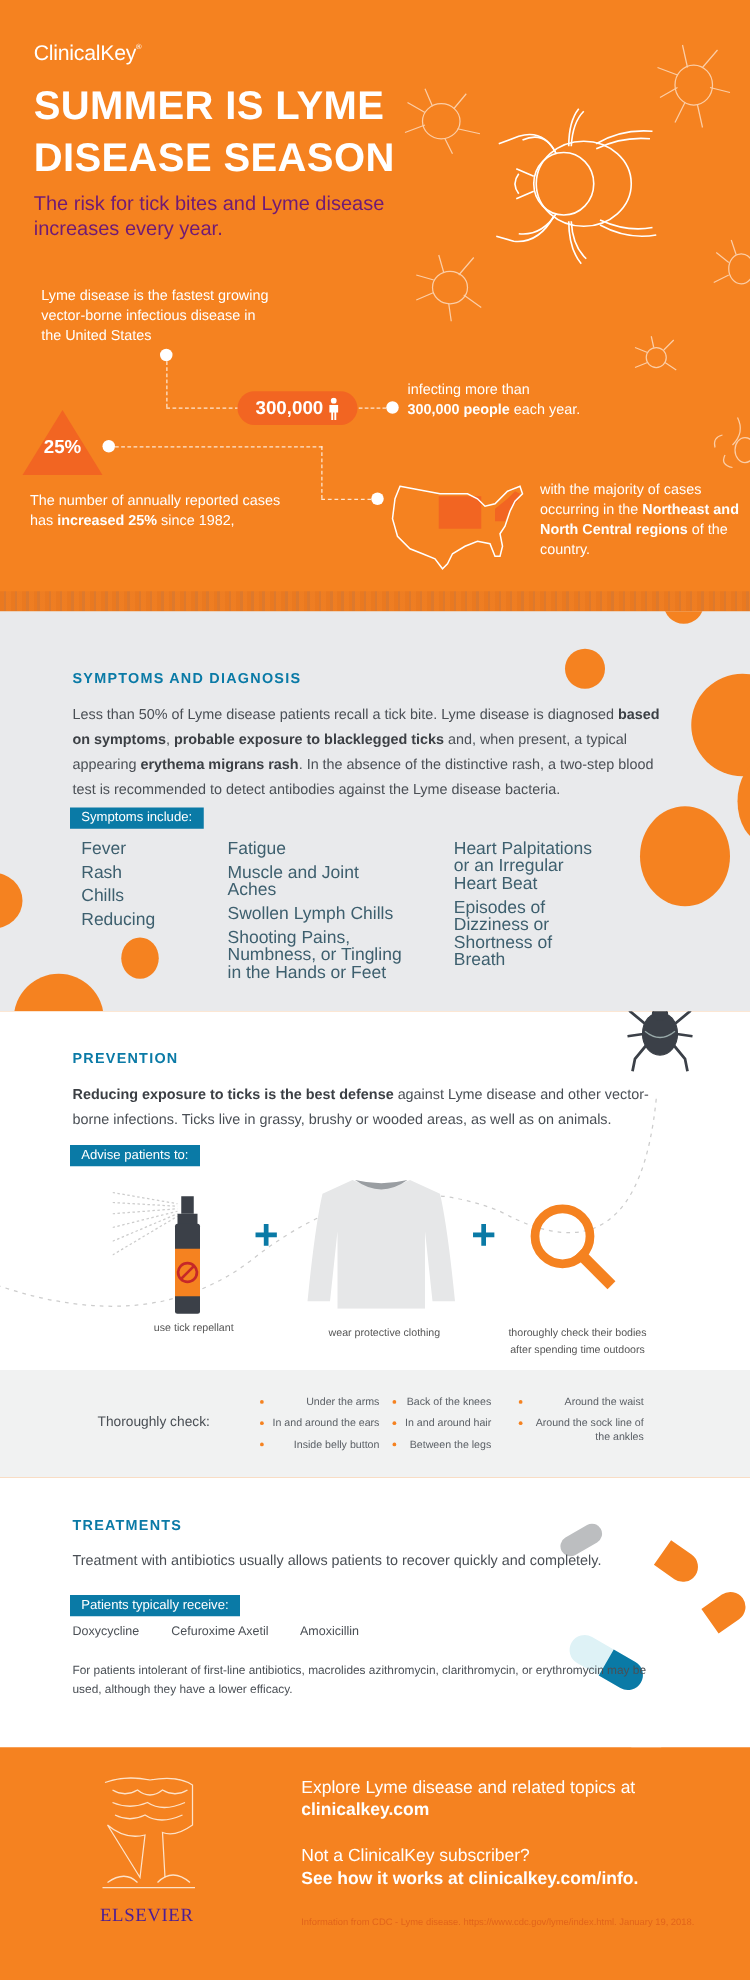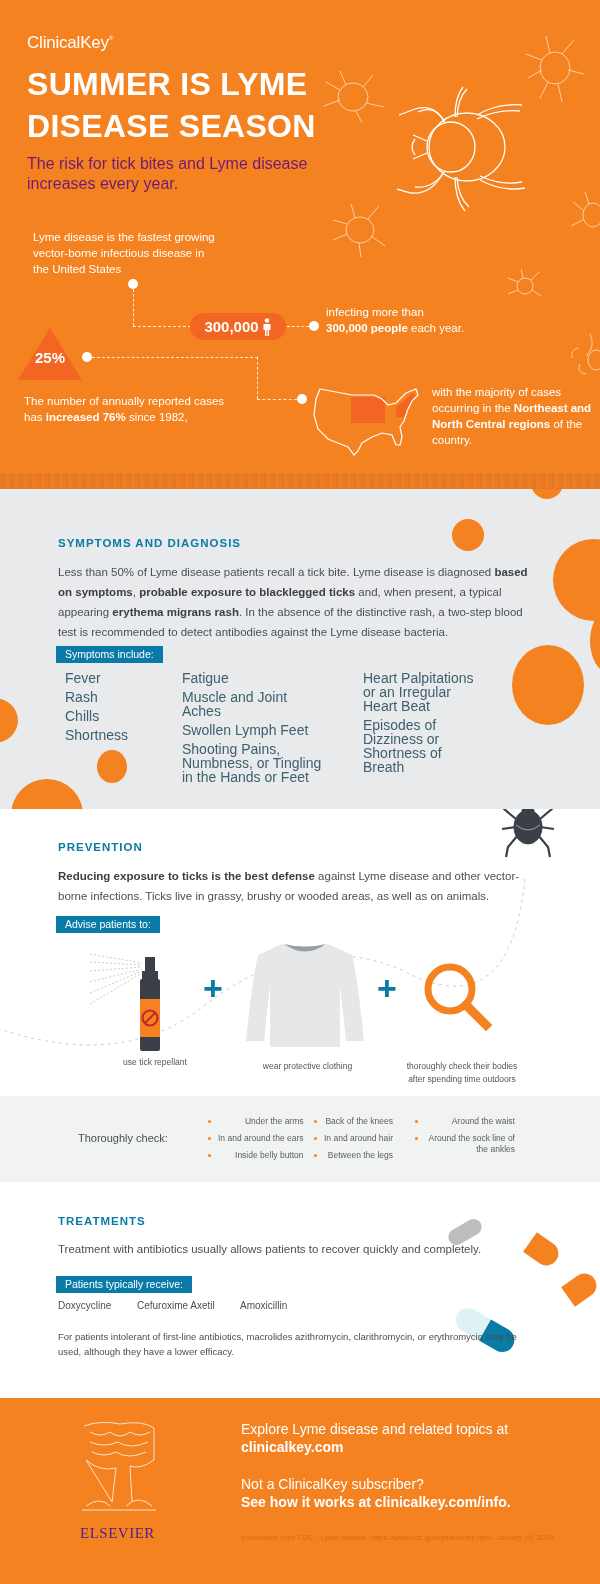--- a/index.html
+++ b/index.html
@@ -128,21 +128,21 @@
   </div>
 
   <div class="tri"></div>
   <div class="tri-label">25%</div>
   <div class="dot" style="left:82px;top:352px"></div>
   <div class="dash-h" style="left:92px;top:357px;width:166px"></div>
   <div class="dash-v" style="left:257px;top:357px;height:42px"></div>
   <div class="dash-h" style="left:257px;top:399px;width:40px"></div>
   <div class="dot" style="left:297px;top:394px"></div>
   <div class="fact-text abs" style="left:24px;top:393px;width:220px">
-    <span>The number of annually reported cases has</span> <b>increased 76%</b> <span>since 1982,</span>
+    <span>The number of annually reported cases has</span> <b>increased 25%</b> <span>since 1982,</span>
   </div>
 
   <svg class="abs" style="left:312px;top:385px" width="110" height="80" viewBox="0 0 110 80">
     <rect x="39" y="12" width="34" height="26" fill="#f26522"></rect>
     <path d="M84 22 l10 -8 l6 -6 l4 2 l-2 6 l-6 6 l-4 10 l-8 0 z" fill="#f26522"></path>
     <path d="M8 4 L40 10 L62 10 L70 14 L76 20 L84 18 L94 8 L104 4 L106 10 L100 16 L96 24 L92 36 L88 42 L90 52 L88 60 L84 60 L80 50 L70 48 L60 52 L50 58 L46 66 L42 70 L36 62 L26 58 L16 54 L6 44 L2 30 L4 14 Z" fill="none" stroke="#fff" stroke-width="1.2"></path>
   </svg>
   <div class="fact-text abs" style="left:432px;top:384px;width:160px">
     <span>with the majority of cases occurring in the</span> <b>Northeast and North Central regions</b> <span>of the country.</span>
   </div>
@@ -161,26 +161,26 @@
 
   <div class="sec-title" style="left:58px;top:48px">SYMPTOMS AND DIAGNOSIS</div>
   <div class="body-text" style="left:58px;top:73px;width:475px">
     <span>Less than 50% of Lyme disease patients recall a tick bite. Lyme disease is diagnosed </span><b>based on symptoms</b><span>, </span><b>probable exposure to blacklegged ticks</b><span> and, when present, a typical appearing </span><b>erythema migrans rash</b><span>. In the absence of the distinctive rash, a two-step blood test  is recommended to detect antibodies against the Lyme disease bacteria.</span>
   </div>
   <div class="tag" style="left:56px;top:157px">Symptoms include:</div>
   <div class="sym-col" style="left:65px;top:182px">
     <div>Fever</div>
     <div>Rash</div>
     <div>Chills</div>
-    <div>Shortness</div>
+    <div>Reducing</div>
   </div>
   <div class="sym-col" style="left:182px;top:182px;width:140px">
     <div>Fatigue</div>
     <div>Muscle and Joint Aches</div>
-    <div>Swollen Lymph Feet</div>
+    <div>Swollen Lymph Chills</div>
     <div>Shooting Pains, Numbness, or Tingling in the Hands or Feet</div>
   </div>
   <div class="sym-col" style="left:363px;top:182px;width:112px">
     <div>Heart Palpitations or an Irregular Heart Beat</div>
     <div>Episodes of Dizziness or Shortness of Breath</div>
   </div>
 </section>
 
 <section id="prevention">
 

